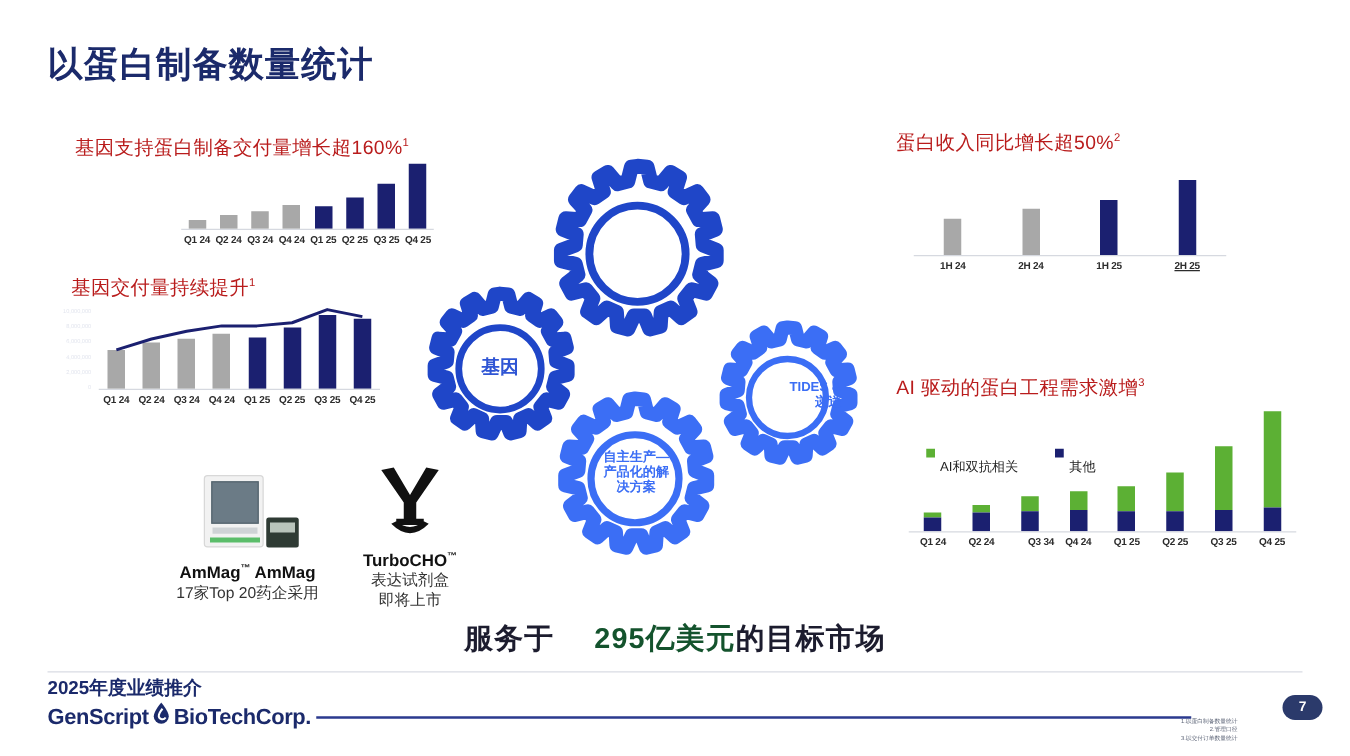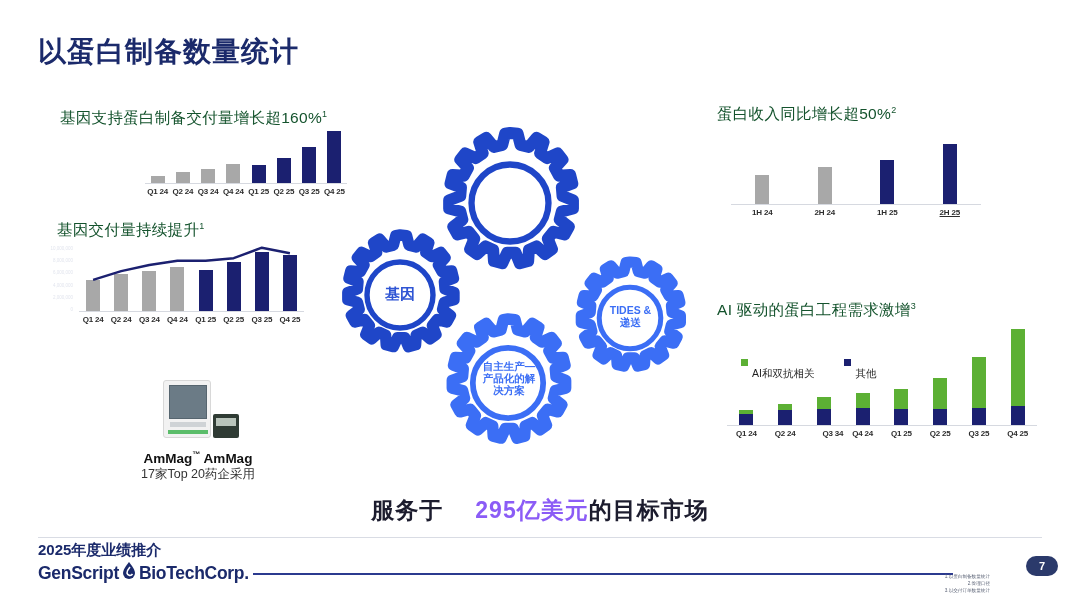--- a/index.html
+++ b/index.html
@@ -14,21 +14,21 @@
   
   .slide-title {
     position: absolute; left: 38px; top: 33px;
     font-size: 28px; font-weight: bold; color: #1b2a6b;
     letter-spacing: 1px;
   }
 
   
   .chart-block { position: absolute; }
   .chart-title {
-    font-size: 15.5px; color: #14532d; font-weight: 500;
+    font-size: 15.5px; color: #b91c1c; font-weight: 500;
     white-space: nowrap; letter-spacing: .3px;
   }
   .chart-title sup { font-size: 9px; vertical-align: super; }
   .plot { position: relative; }
   .axis-line {
     position:absolute; left:0; right:0; bottom:0;
     height:1px; background:#d6d9e0;
   }
   .bars {
     position: absolute; left:0; right:0; bottom:1px;
@@ -96,21 +96,21 @@
   }
   .ammag-side-screen { position:absolute; left:3px; top:4px; width:20px; height:8px; background:#b9c4bb; }
 
   .turbo-img { width:70px; height:62px; margin:0 auto 6px; position:relative; }
 
   
   .headline {
     position:absolute; left:0; right:0; top:495px; text-align:center;
     font-size:23px; font-weight:bold; color:#1c1c2e; letter-spacing:1px;
   }
-  .headline .hl-accent { color:#8b5cf6;margin-left:32px; }
+  .headline .hl-accent { color:#14532d;margin-left:32px; }
 
   
   .footer-rule { position:absolute; left:38px; top:537px; width:1004px; height:1px; background:#d9dce4; }
   .footer-sub { position:absolute; left:38px; top:541px; font-size:15px; font-weight:bold; color:#1b2a6b; }
   .footer-logo { position:absolute; left:38px; top:561px; display:flex; align-items:center; font-size:17.5px; font-weight:bold; color:#1b2a6b; letter-spacing:-0.3px; }
   .logo-drop { display:inline-block; margin:0 2px; }
   .footer-line2 { position:absolute; left:253px; top:573px; width:700px; height:1.5px; background:#2b3a8f; }
   .page-badge {
     position:absolute; right:22px; top:556px; width:32px; height:20px;
     background:#2b3a6b; border-radius:10px; color:#fff;
@@ -257,21 +257,21 @@
         <use href="#gear12" fill="none" stroke="#3b6ef5" stroke-width="18" stroke-linejoin="round"></use>
         <circle cx="0" cy="0" r="55" fill="none" stroke="#3b6ef5" stroke-width="9"></circle>
       </g>
     </svg>
 
 
     <div class="gear-text" style="left:25px; top:160px; width:90px; font-size:15px; color:#2f55d4;">
       <div>基因</div>
     </div>
 
-    <div class="gear-text" style="left:258px; top:179px; width:85px; font-size:10.5px; color:#3b6ef5;">
+    <div class="gear-text" style="left:258px; top:179px; width:85px; font-size:10.5px; color:#3b6ef5;text-align:right;">
       <div>TIDES &amp;</div>
       <div>递送</div>
     </div>
 
     <div class="gear-text" style="left:133px; top:235px; width:92px; font-size:10.5px; color:#3b6ef5;">
       <div>自主生产—</div>
       <div>产品化的解</div>
       <div>决方案</div>
     </div>
   </div>
@@ -394,20 +394,34 @@
       <div class="ammag-side">
         <div class="ammag-side-screen"></div>
       </div>
     </div>
     <div class="product-name">
       <span>AmMag</span><sup>™</sup><span> AmMag</span>
     </div>
     <div class="product-desc">17家Top 20药企采用</div>
   </div>
 
+  <div class="product" style="left:258px; top:372px; width:140px;">
+    <div class="turbo-img">
+      <svg width="70" height="62" viewBox="0 0 70 62">
+        <path d="M12,4 L30,30 L30,46 L40,46 L40,30 L58,4 L48,2 L35,24 L22,2 Z" fill="#111"></path>
+        <path d="M20,47 Q35,62 50,47 L46,45 Q35,54 24,45 Z" fill="#111"></path>
+        <rect x="24" y="43" width="22" height="5" fill="#111"></rect>
+      </svg>
+    </div>
+    <div class="product-name">
+      <span>TurboCHO</span><sup>™</sup>
+    </div>
+    <div class="product-desc">表达试剂盒</div>
+    <div class="product-desc">即将上市</div>
+  </div>
 
   <div class="headline">
     <span>服务于</span><span class="hl-accent">295亿美元</span><span>的目标市场</span>
   </div>
 
   <div class="footer-rule"></div>
   <div class="footer-sub">2025年度业绩推介</div>
   <div class="footer-logo">
     <span>GenScript</span>
     <span class="logo-drop">

